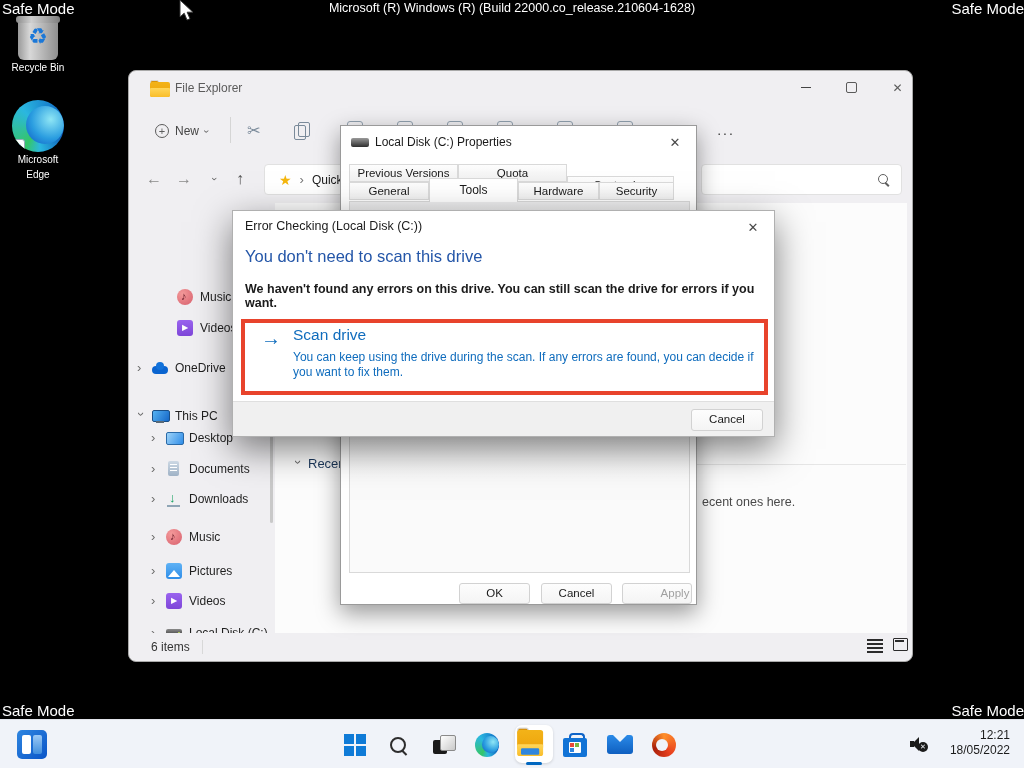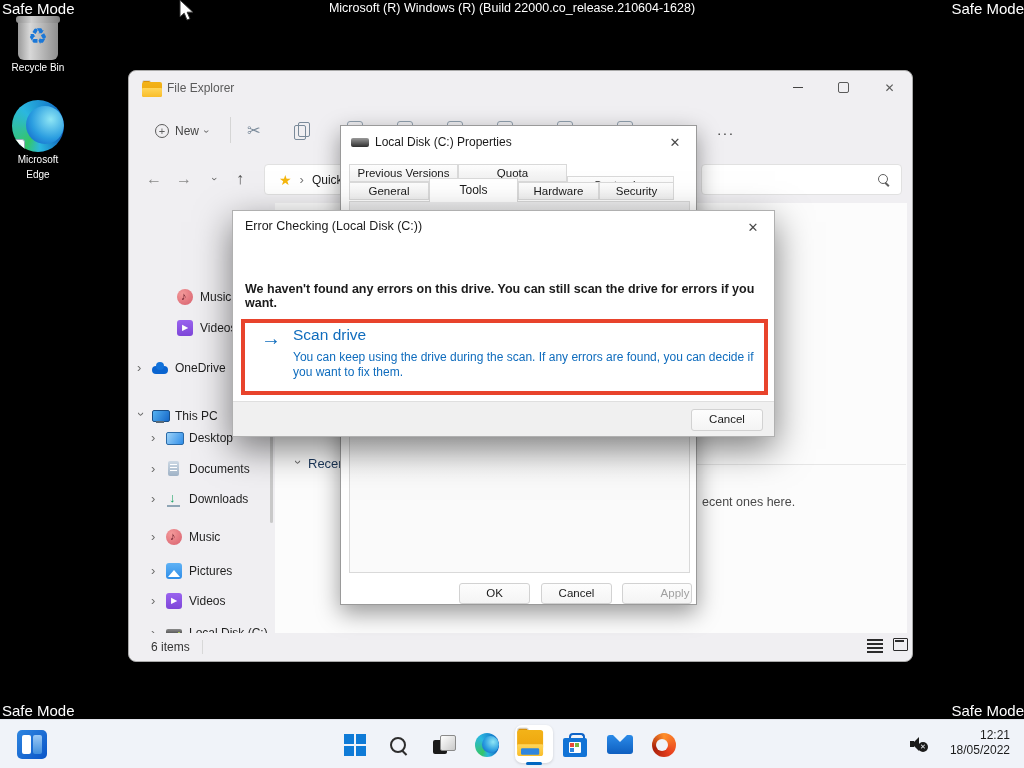--- a/index.html
+++ b/index.html
@@ -17,21 +17,21 @@
   .bin-glyph { position:absolute; left:0; top:8px; width:40px; text-align:center; color:#1b78d8; font-size:22px; }
 
   .edge-ball { width:52px; height:52px; border-radius:50%; background:conic-gradient(from 210deg,#35c668,#2bb7e0 30%,#1273c8 55%,#0a50b4 70%,#2bb7e0 90%,#35c668); position:relative; overflow:hidden; }
   .edge-ball::before { content:""; position:absolute; left:14px; top:6px; width:38px; height:38px; border-radius:50%; background:radial-gradient(circle at 65% 35%,#8fe6f5,#2a9de0 55%,#0b57c2); }
   .shortcut-badge { position:absolute; left:-2px; bottom:-2px; width:15px; height:15px; background:#fff; border:1px solid #9ab; border-radius:3px; color:#1b66c9; font-size:10px; line-height:13px; text-align:center; }
 
   .cursor { position:absolute; z-index:60; }
 
   
   #explorer { left:128px; top:70px; width:785px; height:592px; background:#f0eff2; border:1px solid #a9a9a9; border-radius:8px; box-shadow:0 10px 28px rgba(0,0,0,.6); z-index:10; }
-  .titlebar { position:absolute; left:0; top:0; width:100%; height:34px; }
+  .titlebar { position:absolute; left:8px; top:0; width:100%; height:34px; }
   .titlebar-text { position:absolute; left:38px; top:10px; font-size:12px; color:#5b5b5b; }
   .folder-ico { position:absolute; width:20px; height:15px; }
   .folder-ico .back { position:absolute; left:0; top:0; width:20px; height:15px; background:linear-gradient(#f3b318,#eda40d); border-radius:2px; }
   .folder-ico .tab { position:absolute; left:0; top:-2px; width:9px; height:5px; background:#d8920c; border-radius:2px 2px 0 0; }
   .folder-ico .front { position:absolute; left:0; bottom:0; width:20px; height:9px; background:linear-gradient(#ffd65a,#f9bd2a); border-radius:1px 1px 2px 2px; }
   .folder-ico .pocket { position:absolute; left:3px; bottom:1px; width:14px; height:5px; background:#2f86dd; border-radius:1px; }
   .win-ctl { position:absolute; top:0; width:45px; height:33px; display:flex; align-items:center; justify-content:center; color:#5a5a5a; }
   .ctl-min::before { content:""; width:10px; height:0; border-top:1px solid #444; }
   .ctl-max::before { content:""; width:9px; height:9px; border:1px solid #5a5a5a; border-radius:2px; }
   .ctl-close::before { content:"\2715"; font-size:12px; }
@@ -323,20 +323,21 @@
     <div class="tab-page"></div>
 
     <span class="win-btn" style="left:118px;top:457px;width:71px;">OK</span>
     <span class="win-btn" style="left:200px;top:457px;width:71px;">Cancel</span>
     <span class="win-btn disabled" style="left:281px;top:457px;width:70px;">Apply</span>
   </div>
 
   <div class="abs" id="errdlg">
     <div class="err-title">Error Checking (Local Disk (C:))</div>
     <span class="dlg-close">✕</span>
+    <div class="err-heading head-blue">You don't need to scan this drive</div>
     <div class="err-body">We haven't found any errors on this drive. You can still scan the drive for errors if you want.</div>
 
     <div class="scan-area">
       <span class="scan-arrow blue">→</span>
       <span class="scan-label blue">Scan drive</span>
       <span class="scan-desc blue">You can keep using the drive during the scan. If any errors are found, you can decide if you want to fix them.</span>
       <span class="hl-red"></span>
     </div>
 
     <div class="err-footer">

